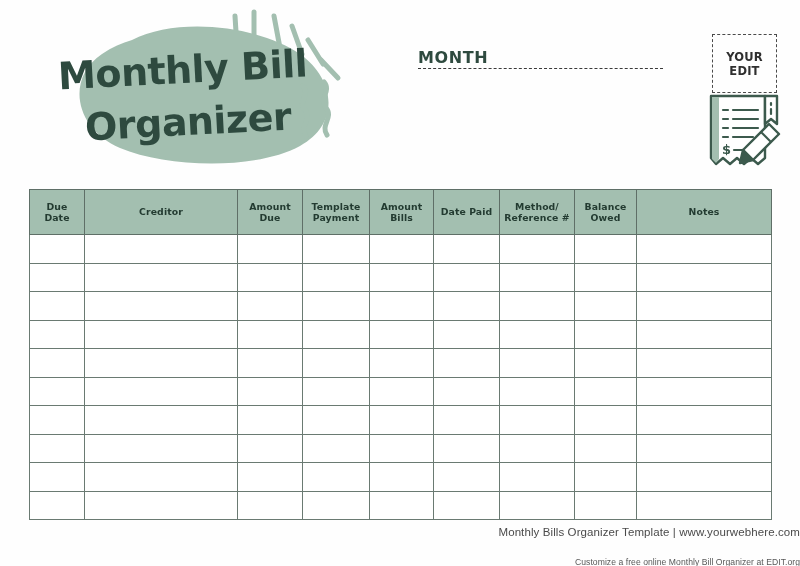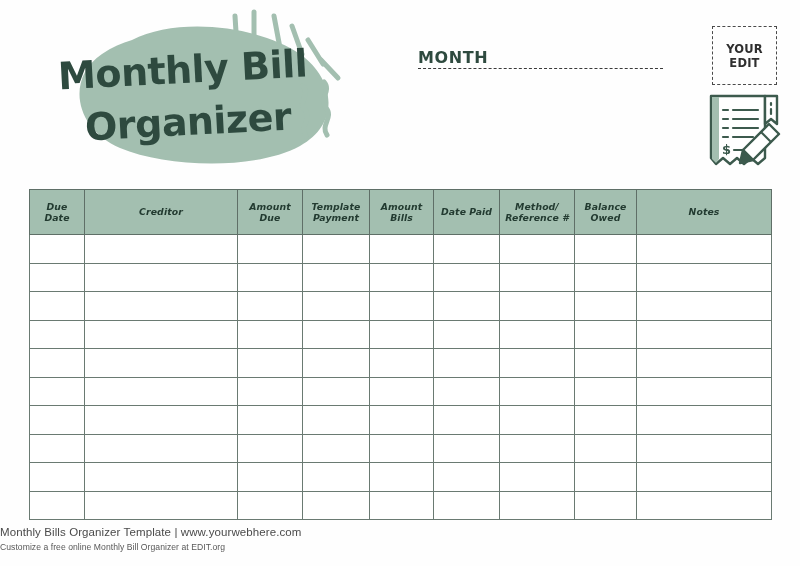--- a/index.html
+++ b/index.html
@@ -101,21 +101,21 @@
     top: 20px;
     width: 245px;
     height: 0;
     border-top: 1.6px dashed #3a3a3a;
   }
 
   
   .logo-box {
     position: absolute;
     left: 712px;
-    top: 26px;
+    top: 34px;
     width: 63px;
     height: 57px;
     border: 1.5px dashed #4a4a4a;
     display: flex;
     flex-direction: column;
     align-items: center;
     justify-content: center;
   }
   .logo-line {
     font-family: "DejaVu Sans", sans-serif;
@@ -139,21 +139,20 @@
     position: absolute;
     left: 29px;
     top: 189px;
     width: 742px;
     height: 330px;
   }
   table.bill-table {
     border-collapse: collapse;
     width: 742px;
     table-layout: fixed;
-    font-style: italic;
   }
   table.bill-table th {
     background: #a3bfb0;
     border: 1.3px solid #5f6f67;
     color: #233b31;
     font-family: "DejaVu Sans", sans-serif;
     font-weight: bold;
     font-size: 9.3px;
     line-height: 11.5px;
     height: 40px;
@@ -168,33 +167,33 @@
     background: #ffffff;
     padding: 0;
   }
 
   
   .footer {
     position: absolute;
     left: 0;
     top: 526px;
     width: 800px;
-    text-align: left;
+    text-align: right;
   }
   .footer-main {
     font-family: "Liberation Sans", sans-serif;
     font-size: 11.5px;
     color: #4a4a4a;
     letter-spacing: 0.1px;
   }
   .footer-sub {
     font-family: "Liberation Sans", sans-serif;
     font-size: 8.6px;
     color: #585858;
-    margin-top: 4px;
+    margin-top: 19px;
     letter-spacing: 0.05px;
   }
 </style>
 </head>
 <body>
 
 <div class="page">
 
   <div class="header">
 

